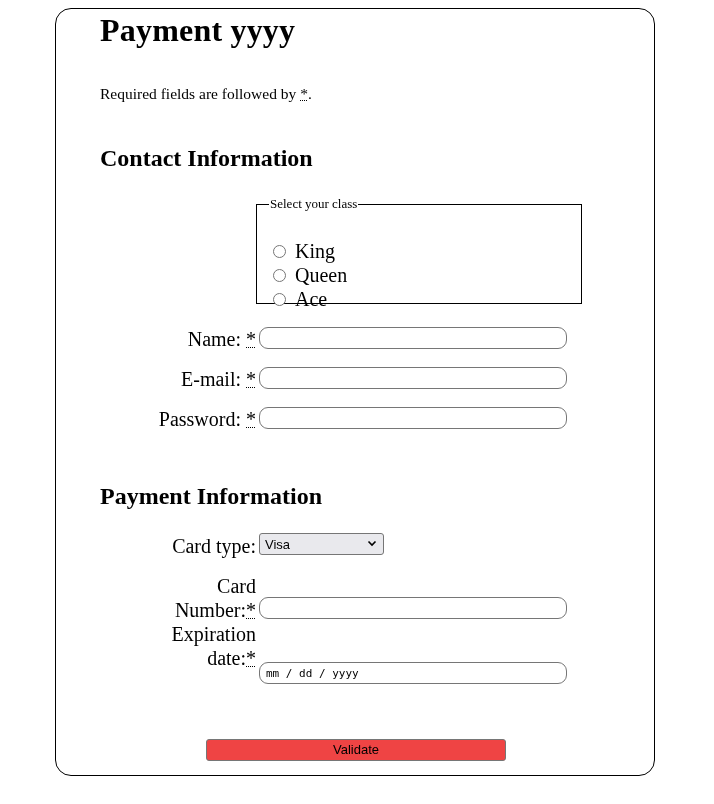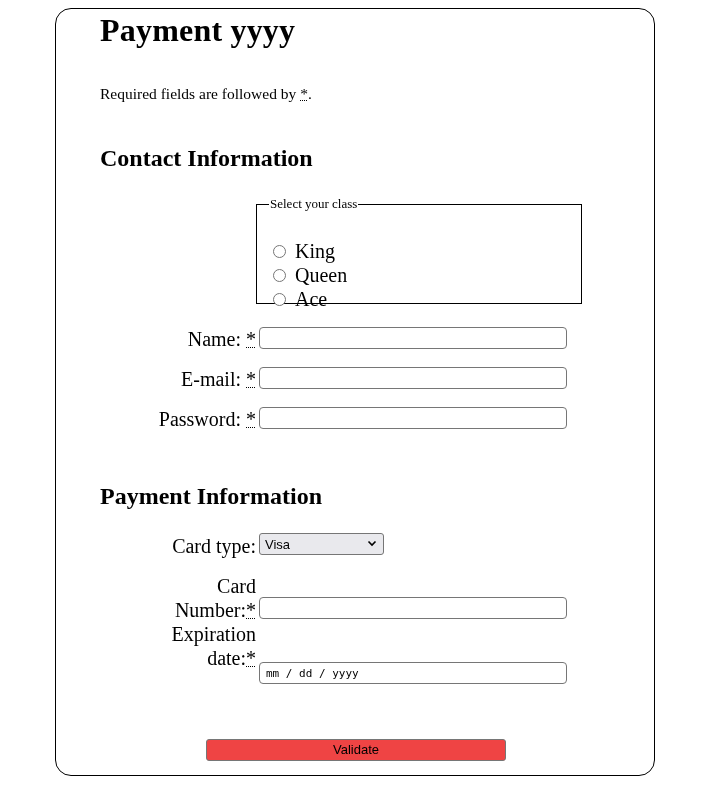--- a/index.html
+++ b/index.html
@@ -7,21 +7,21 @@
     .card { position: absolute; left: 55px; top: 8px; width: 600px; height: 768px; border: 1px solid #000; border-radius: 16px; box-sizing: border-box; }
     h1 { position: absolute; left: 100px; top: 12px; margin: 0; font-size: 32px; font-weight: bold; font-family: "Liberation Serif", "DejaVu Serif", serif; letter-spacing: 0.2px; }
     .note { position: absolute; left: 100px; top: 85px; font-size: 15.5px; font-family: "Liberation Serif", serif; }
     abbr { text-decoration: underline dotted; text-decoration-thickness: 1px; }
     h2 { position: absolute; left: 100px; margin: 0; font-size: 24px; font-weight: bold; font-family: "Liberation Serif", "DejaVu Serif", serif; }
     fieldset { position: absolute; left: 256px; top: 196px; width: 326px; height: 108px; box-sizing: border-box; border: 1px solid #000; margin: 0; padding: 0; }
     legend { font-size: 13px; padding: 0 1px; margin-left: 12px; font-family: "Liberation Serif", serif; }
     .radio-row { position: absolute; left: 16px; display: flex; align-items: center; font-size: 20px; font-family: "Liberation Serif", serif; }
     .radio { width: 11px; height: 11px; border: 1.5px solid #767676; border-radius: 50%; margin-right: 9px; background: #fff; box-sizing: content-box; }
     .label { position: absolute; font-size: 20px; text-align: right; font-family: "Liberation Serif", serif; }
-    .input { position: absolute; left: 259px; width: 308px; height: 22px; border: 1px solid #767676; border-radius: 4px; box-sizing: border-box; background: #fff; }
+    .input { position: absolute; left: 259px; width: 308px; height: 22px; border: 1px solid #767676; border-radius: 9px; box-sizing: border-box; background: #fff; }
     .select { position: absolute; left: 259px; top: 533px; width: 125px; height: 22px; border: 1px solid #767676; border-radius: 3px; box-sizing: border-box; background: #e9e9ed; font-family: "Liberation Sans", "DejaVu Sans", sans-serif; font-size: 13px; display: flex; align-items: center; padding-left: 5px; }
     .chev { position: absolute; right: 6px; top: 4px; width: 10px; height: 10px; }
     .date-text { font-family: "DejaVu Sans Mono", "Liberation Mono", monospace; font-size: 11px; position: absolute; left: 6px; top: 4px; color: #000; }
     .btn { position: absolute; left: 206px; top: 739px; width: 300px; height: 22px; border: 1px solid #767676; border-radius: 3px; box-sizing: border-box; background: #ef4444; font-family: "Liberation Sans", "DejaVu Sans", sans-serif; font-size: 13px; text-align: center; line-height: 20px; }
   </style>
 </head>
 <body>
 
 <div class="card"></div>
 

